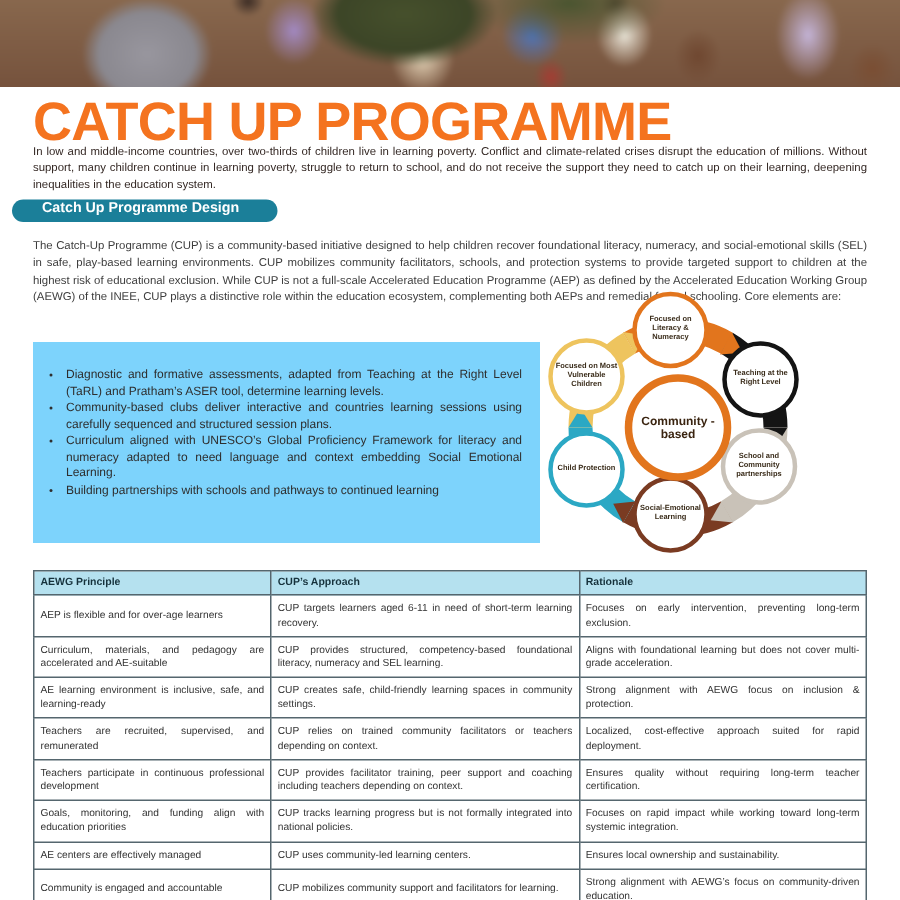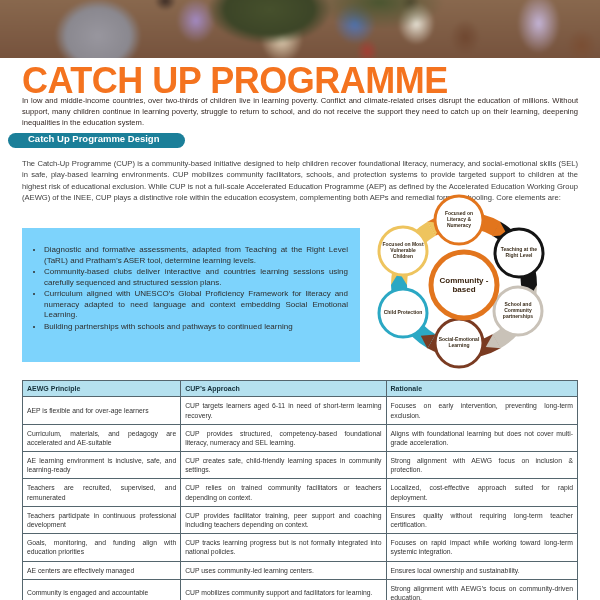--- a/index.html
+++ b/index.html
@@ -32,21 +32,21 @@
          font-weight:normal;color:#332723;text-align:justify;}
   .pill{position:absolute;left:8px;top:133px;background:#1B7F99;color:#fff;font-weight:bold;
         font-size:9.5px;padding:0 26px 4px 20px;border-radius:11px;}
   .body-par{position:absolute;left:22px;top:158px;width:556px;font-size:7.6px;line-height:1.5;
         color:#3d3d3d;text-align:justify;}
   
   .peach{position:absolute;left:22px;top:228px;width:338px;height:134px;background:#7dd3fc;}
   .peach ul{margin:0;padding:17px 12px 0 22px;}
   .peach li{font-size:8px;line-height:1.32;color:#2e2e2e;text-align:justify;margin-bottom:1px;}
   
-  .diagram{position:absolute;left:366px;top:190px;width:220px;height:195px;}
+  .diagram{position:absolute;left:354px;top:190px;width:220px;height:195px;}
   .diagram svg{position:absolute;left:0;top:0;}
   .node-label{position:absolute;display:flex;align-items:center;justify-content:center;
         text-align:center;font-size:5px;line-height:1.15;font-weight:bold;color:#3a2c1a;}
   .center-label{font-size:8px;color:#3a2410;}
   
   .aewg-table{position:absolute;left:22px;top:380px;width:556px;border-collapse:collapse;
         font-size:6.8px;color:#333;}
   .aewg-table th,.aewg-table td{border:1px solid #55666e;padding:4px 4px;vertical-align:middle;
         text-align:left;line-height:1.35;}
   .aewg-table th{background:#B5E1EF;color:#16323c;font-weight:bold;font-size:7px;padding:3px 4px;}

